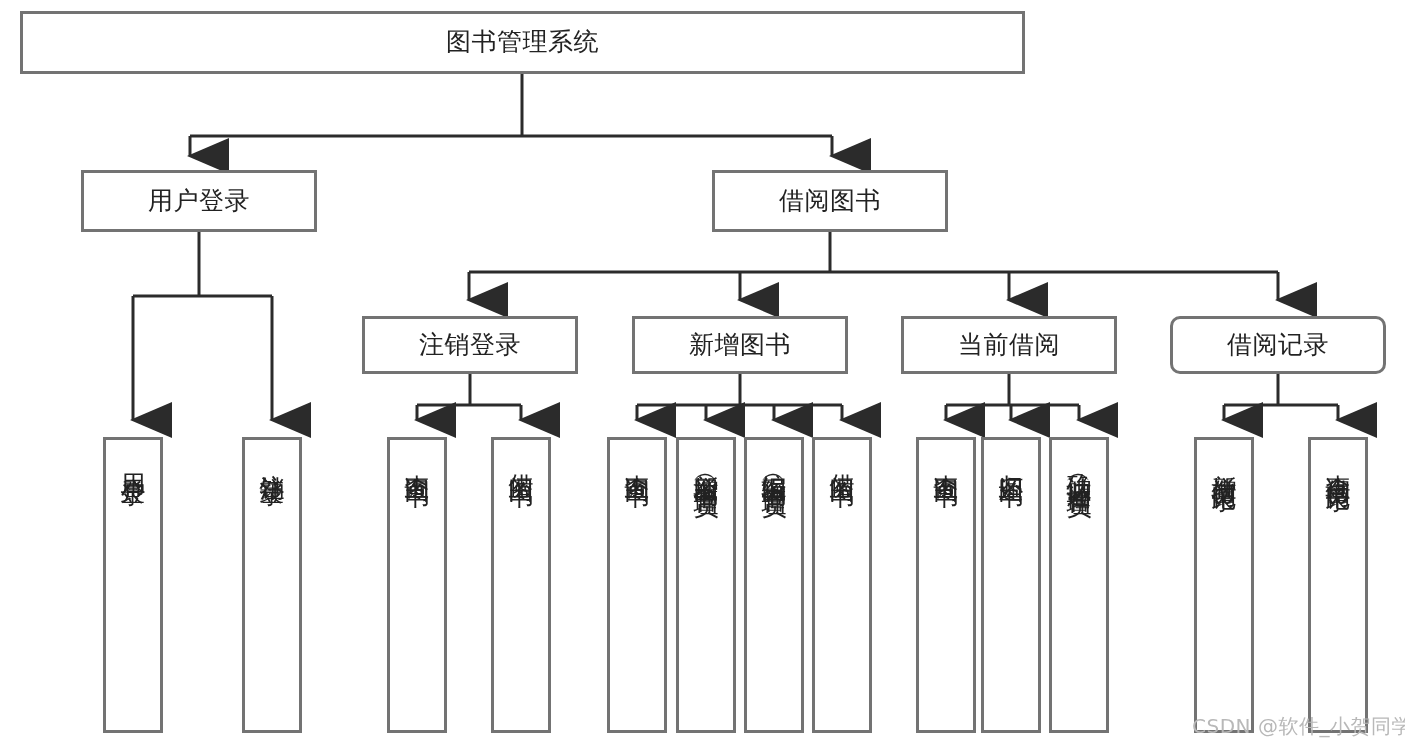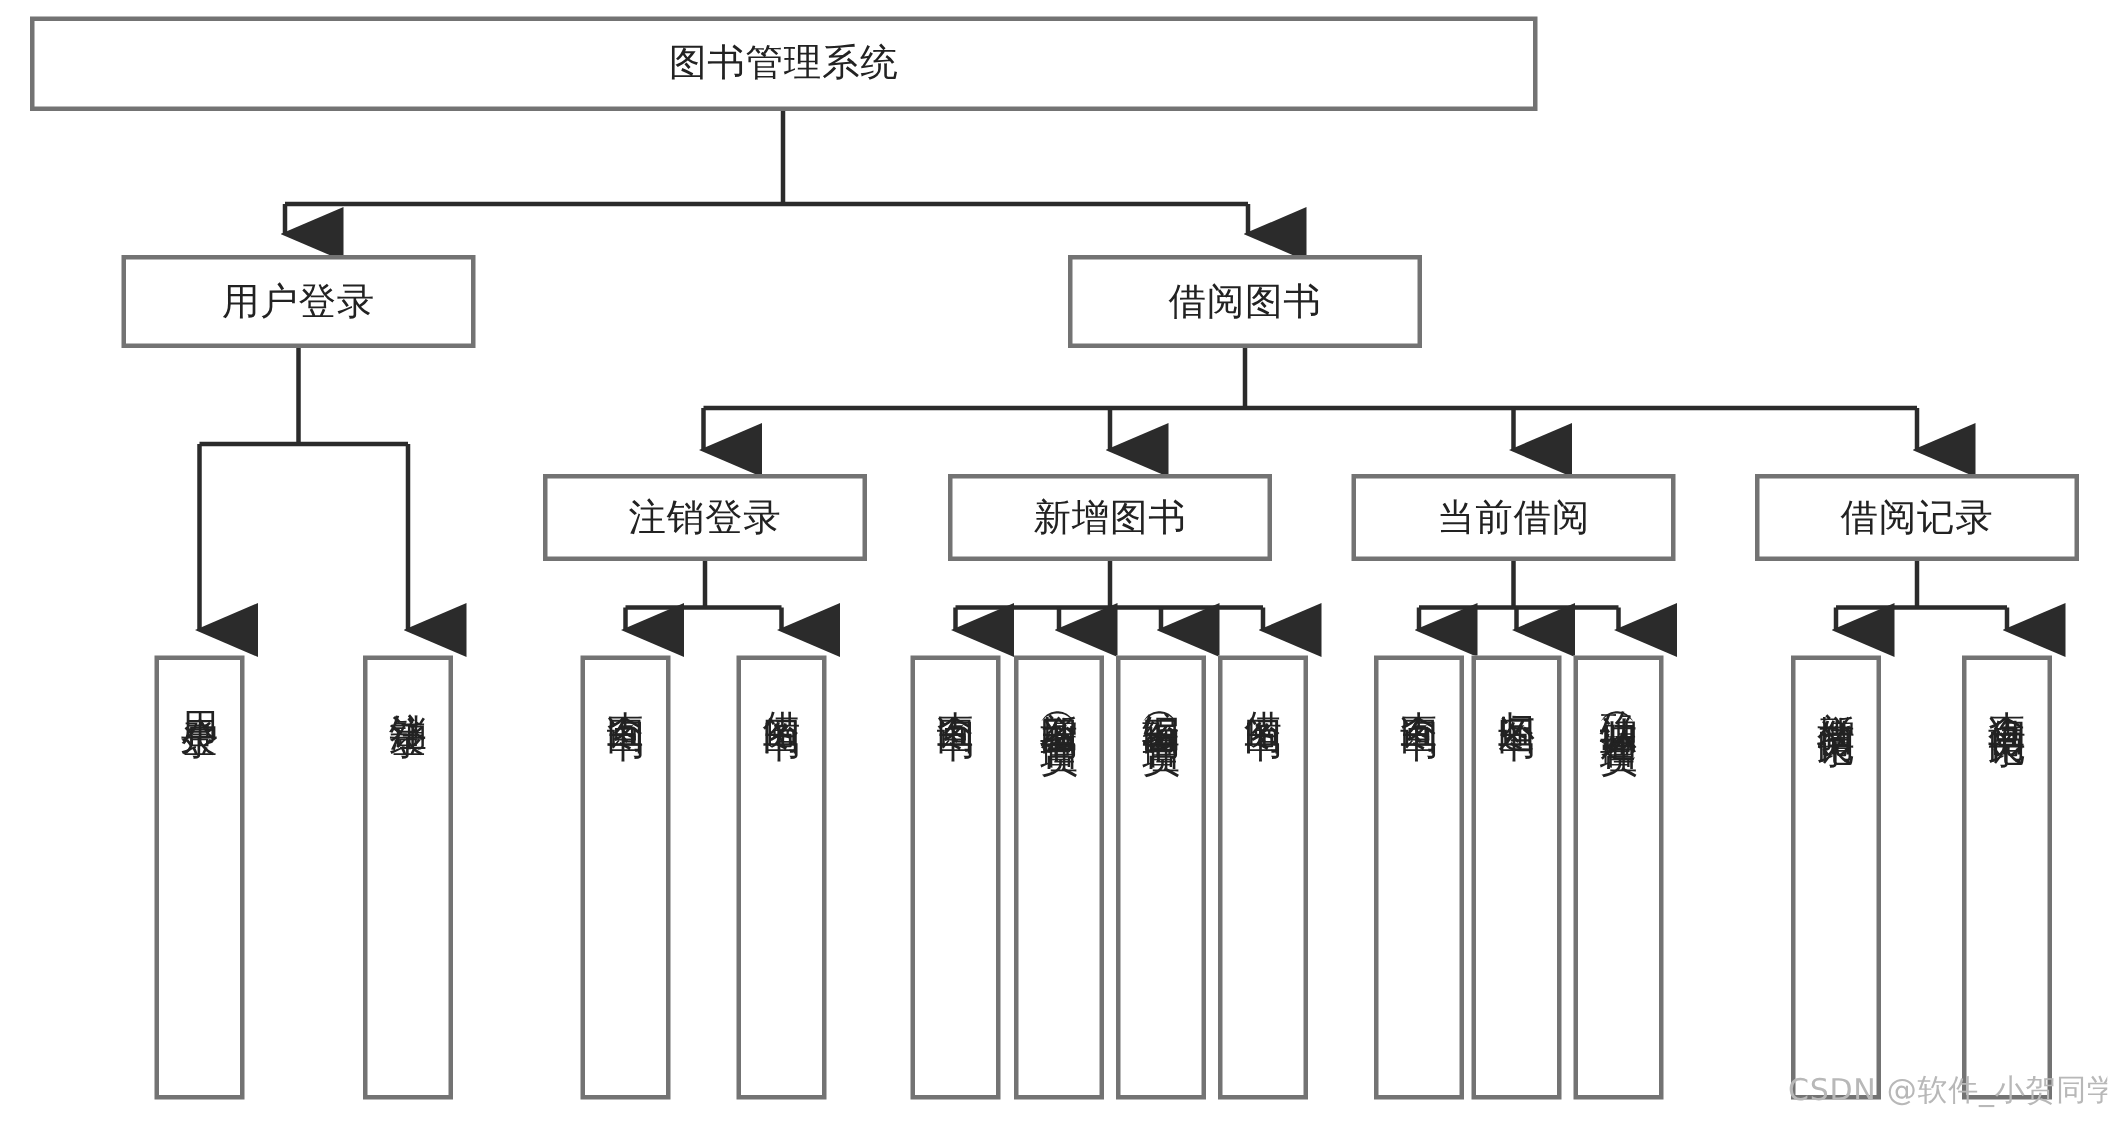--- a/index.html
+++ b/index.html
@@ -134,24 +134,24 @@
   <div class="node horiz" style="left:712px; top:170px; width:236px; height:62px;">
     <span class="label">借阅图书</span>
   </div>
 
   <div class="node horiz" style="left:362px; top:316px; width:216px; height:58px;">
     <span class="label">注销登录</span>
   </div>
   <div class="node horiz" style="left:632px; top:316px; width:216px; height:58px;">
     <span class="label">新增图书</span>
   </div>
-  <div class="node horiz" style="left:901px; top:316px; width:216px; height:58px;">
+  <div class="node horiz" style="left:901px; top:316px; width:216px; height:58px;font-family:Liberation Serif, serif;">
     <span class="label">当前借阅</span>
   </div>
-  <div class="node horiz" style="left:1170px; top:316px; width:216px; height:58px;">
+  <div class="node horiz" style="left:1170px; top:316px; width:216px; height:58px;border-radius:10px;">
     <span class="label">借阅记录</span>
   </div>
 
   <div class="node vert" style="left:103px; top:437px; width:60px; height:296px;">
     <span class="label">用户登录</span>
   </div>
   <div class="node vert" style="left:242px; top:437px; width:60px; height:296px;">
     <span class="label">注销登录</span>
   </div>
 

